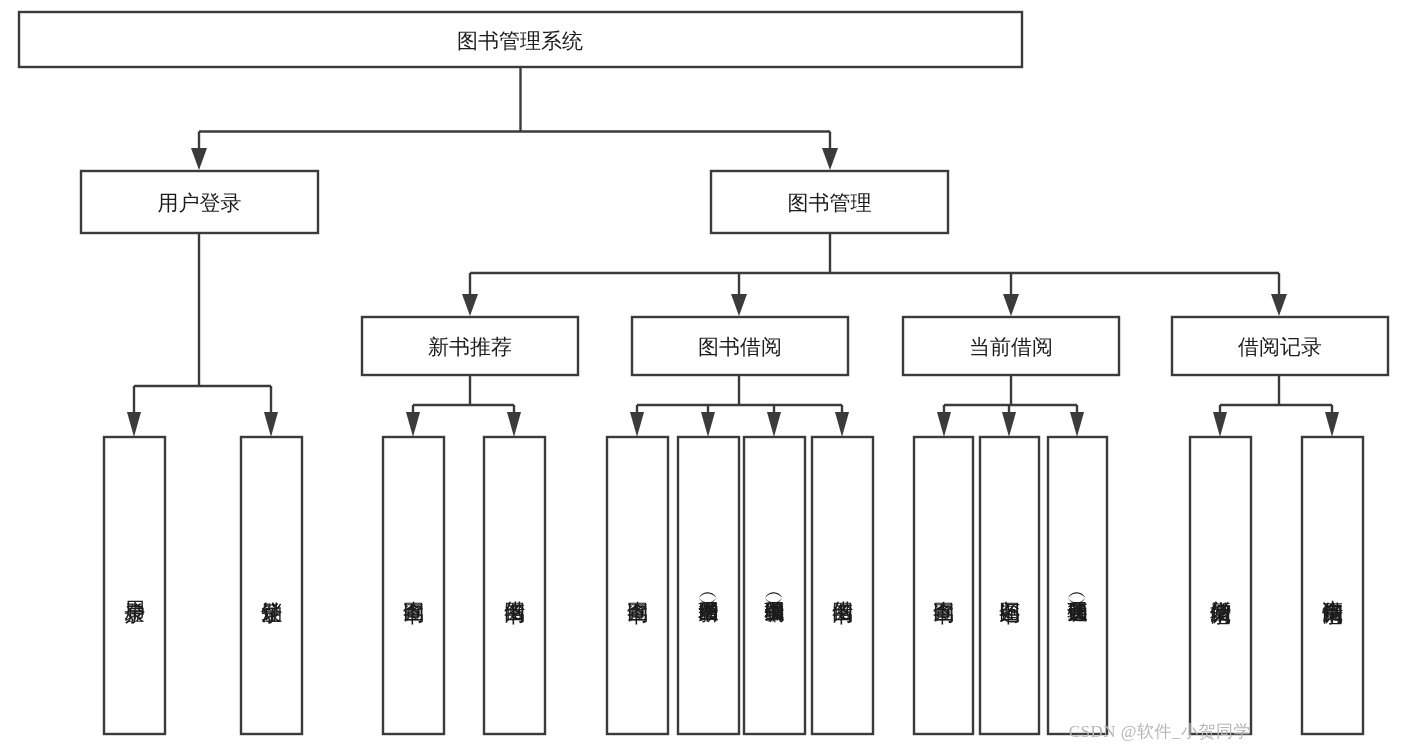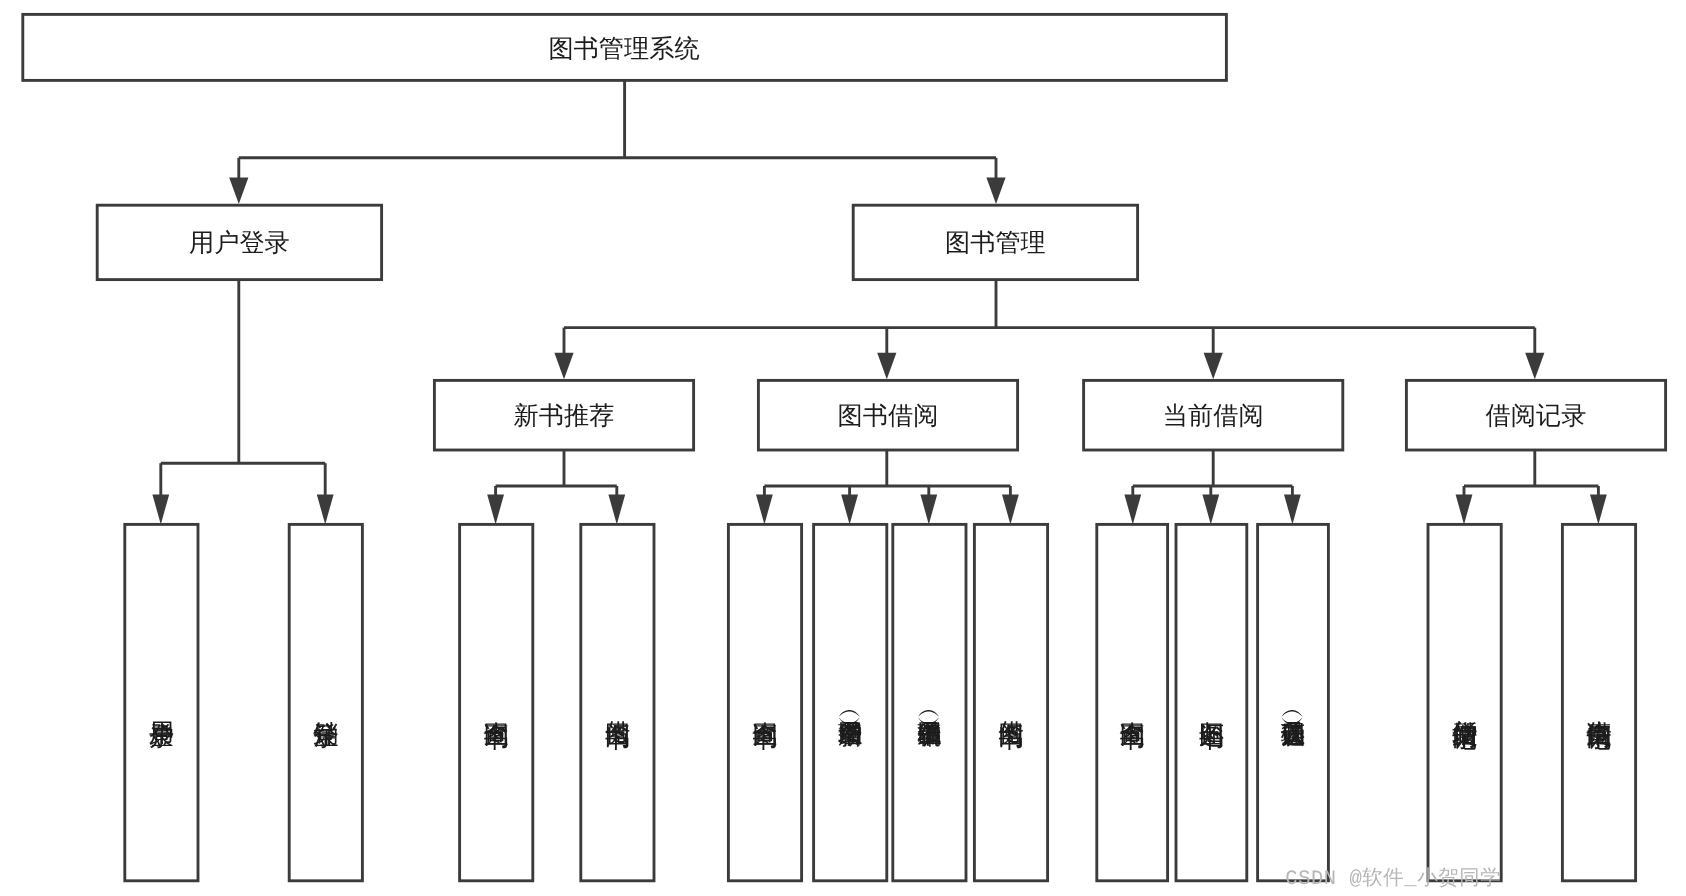--- a/index.html
+++ b/index.html
@@ -68,21 +68,21 @@
     text-align: center;
   }
   .vert-label.tight {
     font-size: 20px;
     letter-spacing: 0px;
   }
   #watermark {
     position: absolute;
     right: 10px;
     bottom: 4px;
-    font-family: Liberation Mono, monospace;
+    font-family: Liberation Serif, serif;
     font-size: 17px;
     color: #b6b6b6;
     white-space: nowrap;
     letter-spacing: 0.5px;
   }
 </style>
 </head>
 <body>
 
 <div id="diagram-root">

